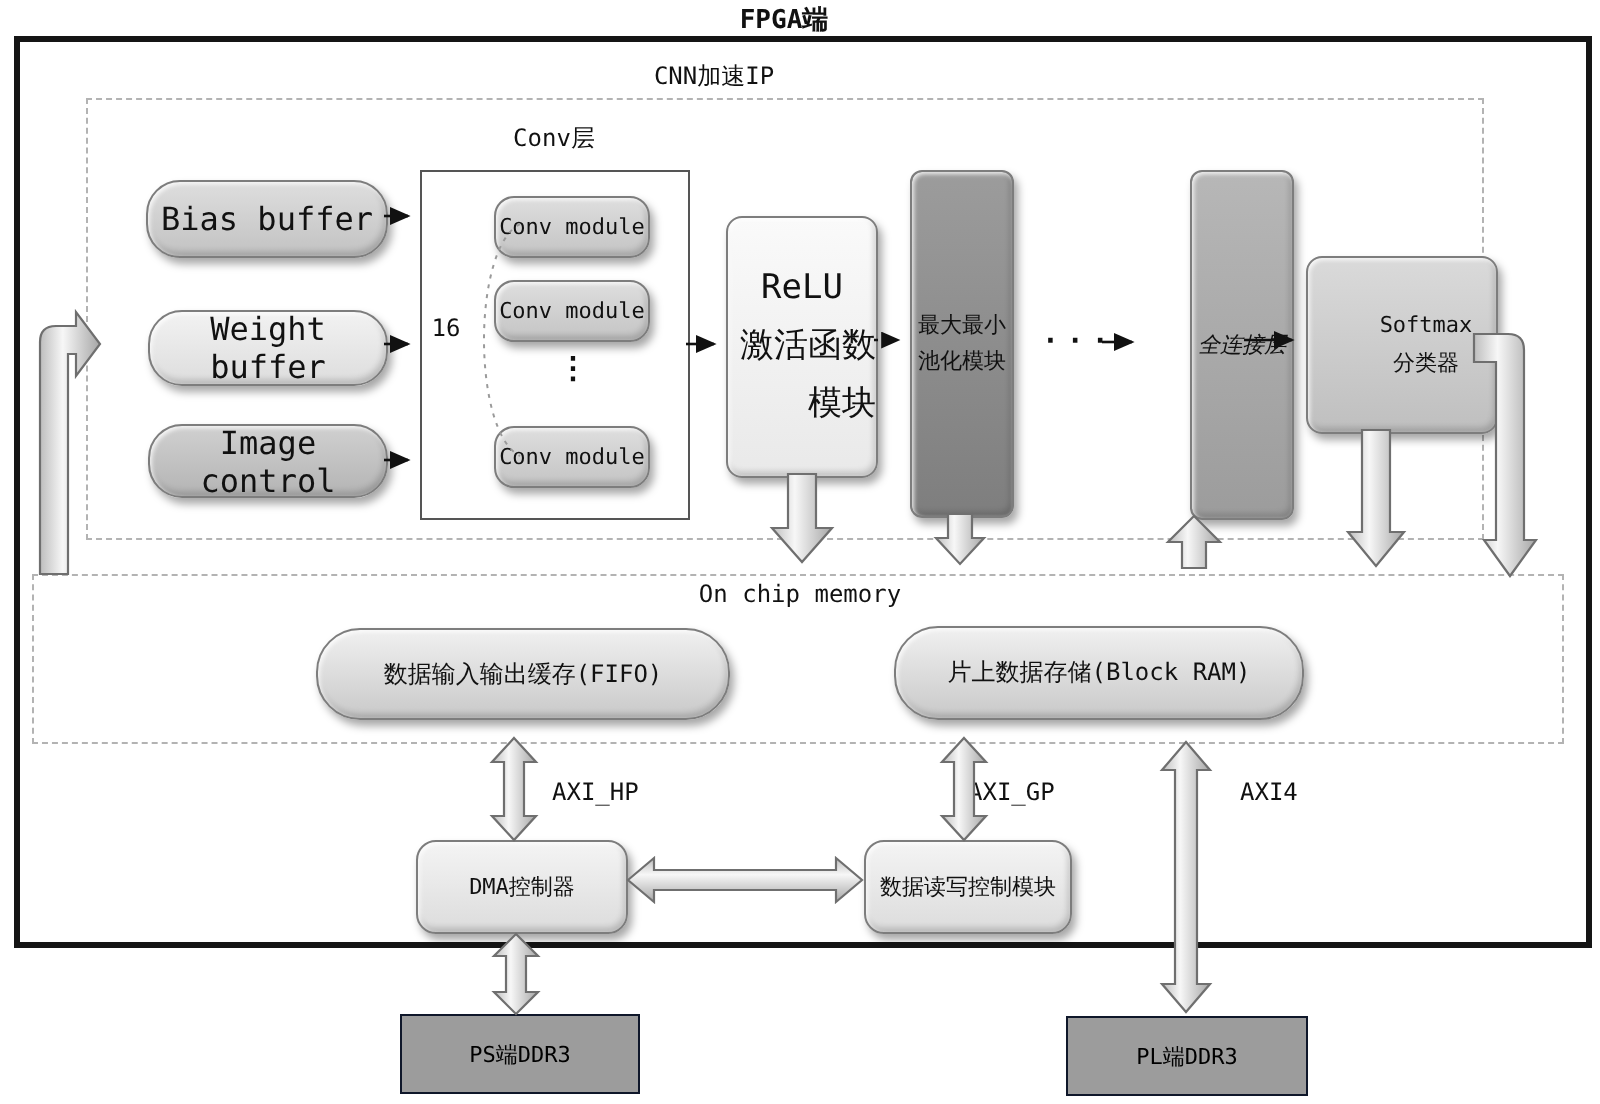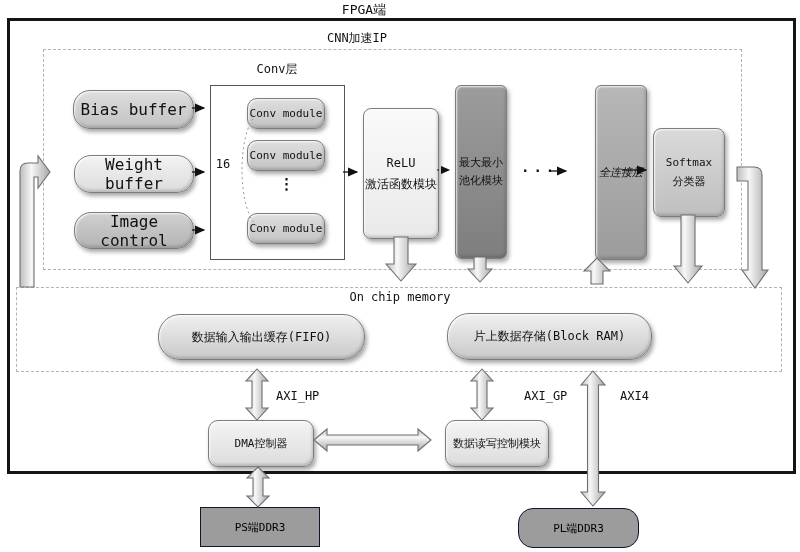--- a/index.html
+++ b/index.html
@@ -12,38 +12,38 @@
   .dashed-box{position:absolute;border:1px dashed #b3b3b3;background:transparent;}
   .box{position:absolute;display:flex;flex-direction:column;align-items:center;justify-content:center;
        border:1px solid #7d7d7d;font-size:16px;text-align:center;
        box-shadow:2px 3px 4px rgba(0,0,0,.35), inset 1px 1px 2px rgba(255,255,255,.85), inset -1px -2px 3px rgba(0,0,0,.18);}
   .stadium{border-radius:17px;}
   .bias{background:linear-gradient(180deg,#dedede,#c2c2c2);}
   .weight{background:linear-gradient(180deg,#f2f2f2,#dddddd);}
   .image{background:linear-gradient(180deg,#d0d0d0,#b4b4b4);}
   .convbox{position:absolute;border:1px solid #555;background:#fff;}
   .convmod{border-radius:9px;background:linear-gradient(180deg,#dedede,#c4c4c4);font-size:11px;}
-  .relu{border-radius:8px;background:linear-gradient(180deg,#fafafa,#e9e9e9);font-size:12px;line-height:1.7;text-align:right;}
+  .relu{border-radius:8px;background:linear-gradient(180deg,#fafafa,#e9e9e9);font-size:17px;line-height:1.7;text-align:right;}
   .pool{border-radius:6px;background:linear-gradient(180deg,#9c9c9c,#7e7e7e);font-size:11px;line-height:1.6;}
   .fc{border-radius:6px;background:linear-gradient(180deg,#b7b7b7,#9c9c9c);font-size:11px;}
-  .softmax{border-radius:8px;background:linear-gradient(180deg,#dadada,#bfbfbf);font-size:11px;line-height:1.7;}
+  .softmax{border-radius:8px;background:linear-gradient(180deg,#dadada,#bfbfbf);font-size:11px;line-height:1.7;padding-left:24px;}
   .memcap{border-radius:22px;background:linear-gradient(180deg,#f0f0f0,#c9c9c9);font-size:12px;}
   .ctrlbox{border-radius:10px;background:linear-gradient(180deg,#f4f4f4,#dcdcdc);font-size:11px;}
   .ddr{position:absolute;display:flex;align-items:center;justify-content:center;background:#9c9c9c;
        border:1px solid #0f172a;font-size:11px;color:#000;}
   .vdots{position:absolute;font-size:15px;font-weight:bold;line-height:.55;white-space:pre;text-align:center;}
   .hdots{position:absolute;font-size:14px;font-weight:bold;letter-spacing:4px;}
   svg.overlay{position:absolute;left:0;top:0;pointer-events:none;}
 </style>
 </head>
 <body>
 
 <div class="canvas">
 
-  <div class="lbl" style="left:304px;top:1px;width:120px;font-size:13px;">FPGA端</div>
+  <div class="lbl" style="left:332px;top:1px;width:120px;font-size:13px;font-weight:bold;">FPGA端</div>
 
   <div class="outer-box"></div>
 
   <div class="lbl" style="left:297px;top:30px;width:120px;">CNN加速IP</div>
   <div class="dashed-box" style="left:43px;top:49px;width:697px;height:219px;"></div>
 
   <div class="box stadium bias" style="left:73px;top:90px;width:119px;height:37px;">
     <span>Bias buffer</span>
   </div>
   <div class="box stadium weight" style="left:74px;top:155px;width:118px;height:36px;">
@@ -88,34 +88,34 @@
   <div class="dashed-box" style="left:16px;top:287px;width:764px;height:83px;"></div>
   <div class="lbl" style="left:330px;top:290px;width:140px;">On chip memory</div>
   <div class="box memcap" style="left:158px;top:314px;width:205px;height:44px;">
     <span>数据输入输出缓存(FIFO)</span>
   </div>
   <div class="box memcap" style="left:447px;top:313px;width:203px;height:45px;">
     <span>片上数据存储(Block RAM)</span>
   </div>
 
   <div class="lbl" style="left:276px;top:389px;width:70px;text-align:left;">AXI_HP</div>
-  <div class="lbl" style="left:524px;top:389px;width:70px;text-align:left;">AXI_GP</div>
+  <div class="lbl" style="left:484px;top:389px;width:70px;text-align:left;">AXI_GP</div>
   <div class="lbl" style="left:620px;top:389px;width:60px;text-align:left;">AXI4</div>
 
   <div class="box ctrlbox" style="left:208px;top:420px;width:104px;height:45px;">
     <span>DMA控制器</span>
   </div>
-  <div class="box ctrlbox" style="left:445px;top:420px;width:102px;height:45px;text-align:right;">
+  <div class="box ctrlbox" style="left:432px;top:420px;width:102px;height:45px;text-align:right;">
     <span>数据读写控制模块</span>
   </div>
 
   <div class="ddr" style="left:200px;top:507px;width:118px;height:38px;">
     <span>PS端DDR3</span>
   </div>
-  <div class="ddr" style="left:518px;top:508px;width:119px;height:38px;border-radius:15px;">
+  <div class="ddr" style="left:533px;top:508px;width:119px;height:38px;">
     <span>PL端DDR3</span>
   </div>
 
   <svg class="overlay" width="800" height="552" viewBox="0 0 800 552">
     <defs>
       <marker id="ah" markerWidth="9" markerHeight="8" refX="7" refY="3.5" orient="auto">
         <path d="M0,0 L8,3.5 L0,7 Z" fill="#111"></path>
       </marker>
       <linearGradient id="gv" x1="0" y1="0" x2="1" y2="0">
         <stop offset="0" stop-color="#bdbdbd"></stop>

